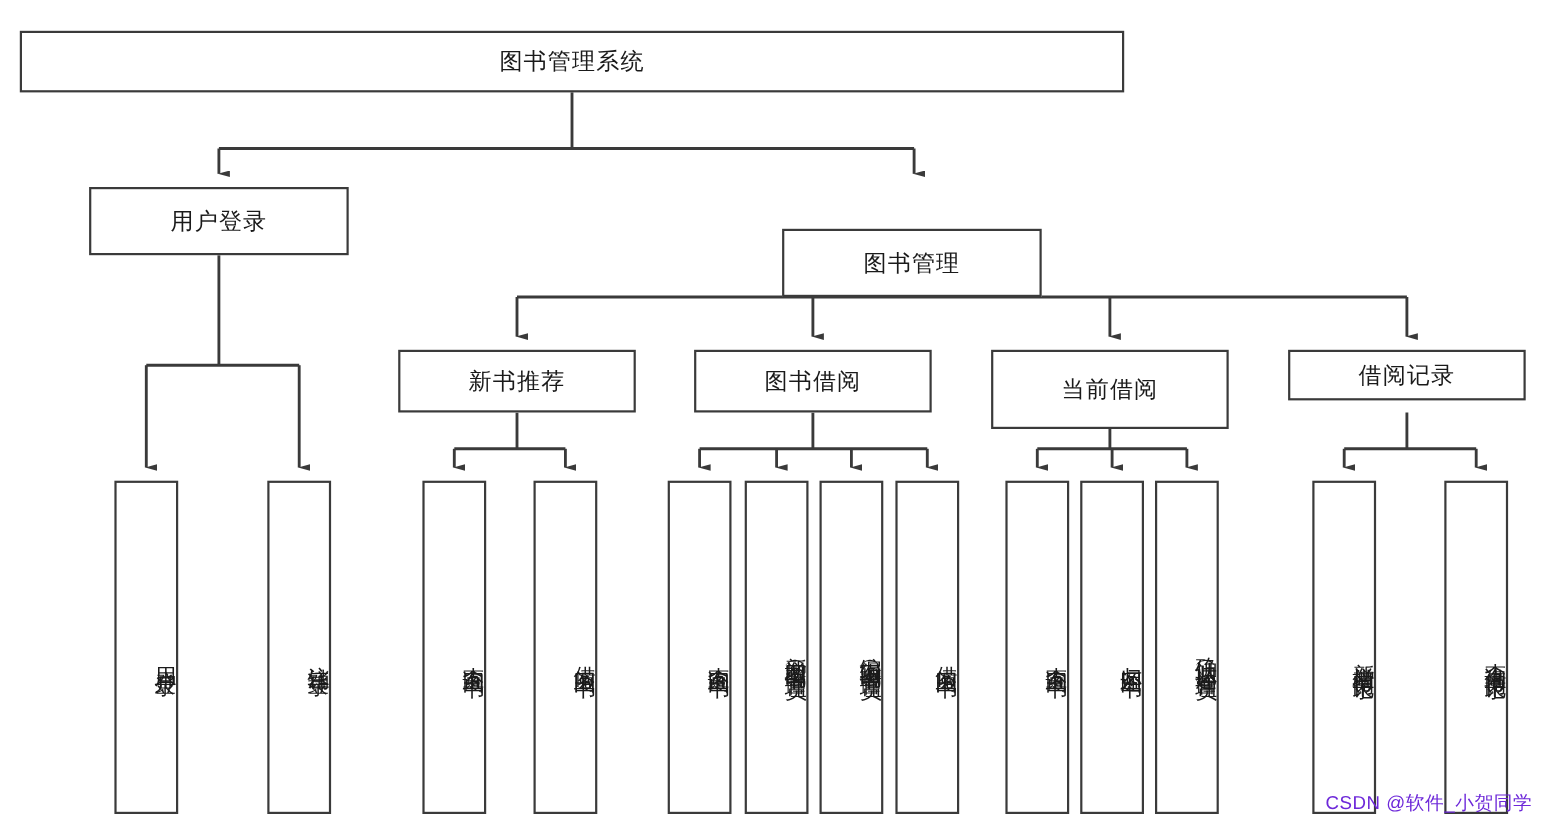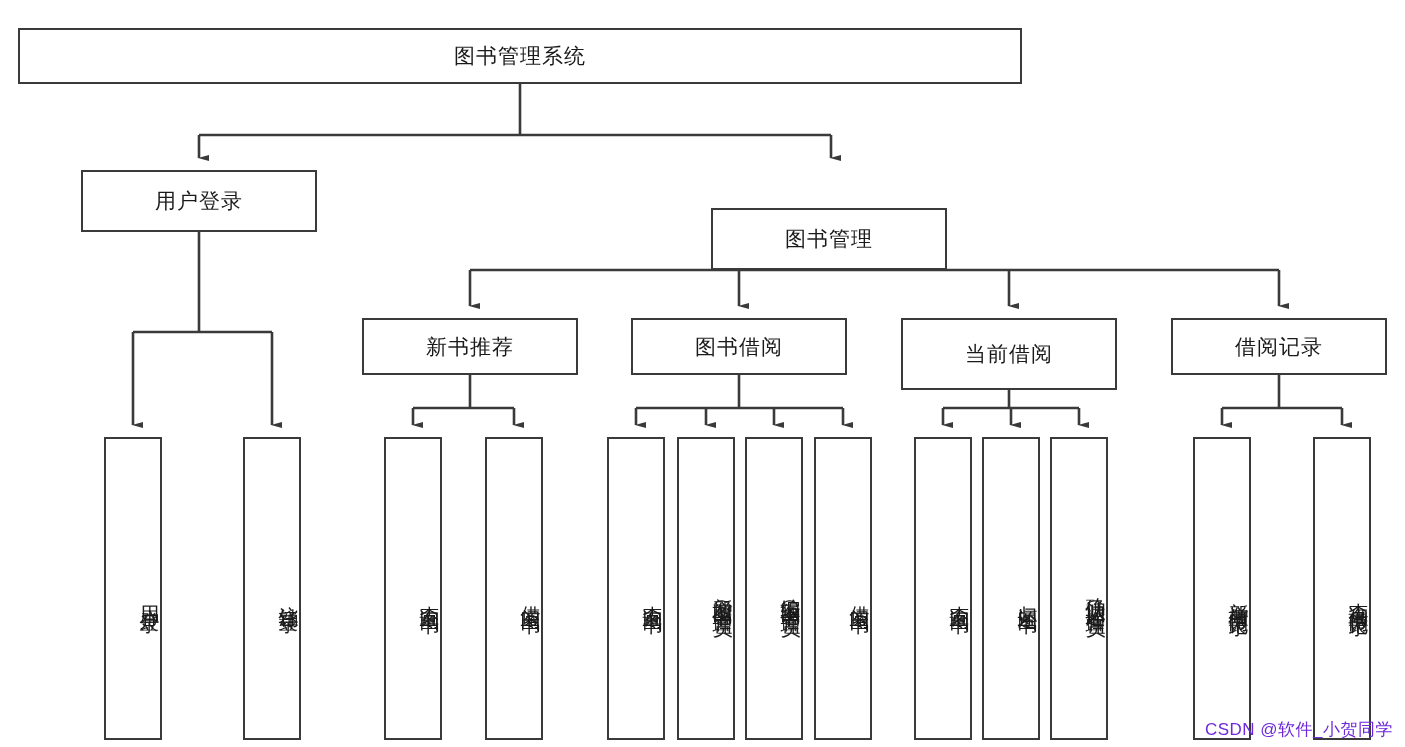--- a/index.html
+++ b/index.html
@@ -132,21 +132,21 @@
 
   <div class="node horiz" style="left:631px; top:318px; width:216px; height:57px;">
     <span>图书借阅</span>
   </div>
   <div class="node horiz" style="left:362px; top:318px; width:216px; height:57px;">
     <span>新书推荐</span>
   </div>
   <div class="node horiz" style="left:901px; top:318px; width:216px; height:72px;">
     <span>当前借阅</span>
   </div>
-  <div class="node horiz" style="left:1171px; top:318px; width:216px; height:57px;">
+  <div class="node horiz" style="left:1171px; top:318px; width:216px; height:46px;">
     <span>借阅记录</span>
   </div>
 
   <div class="node vert" style="left:104px; top:437px; width:58px; height:303px;">
     <span class="vlabel">用户登录</span>
   </div>
   <div class="node vert" style="left:243px; top:437px; width:58px; height:303px;">
     <span class="vlabel">注销登录</span>
   </div>
 

